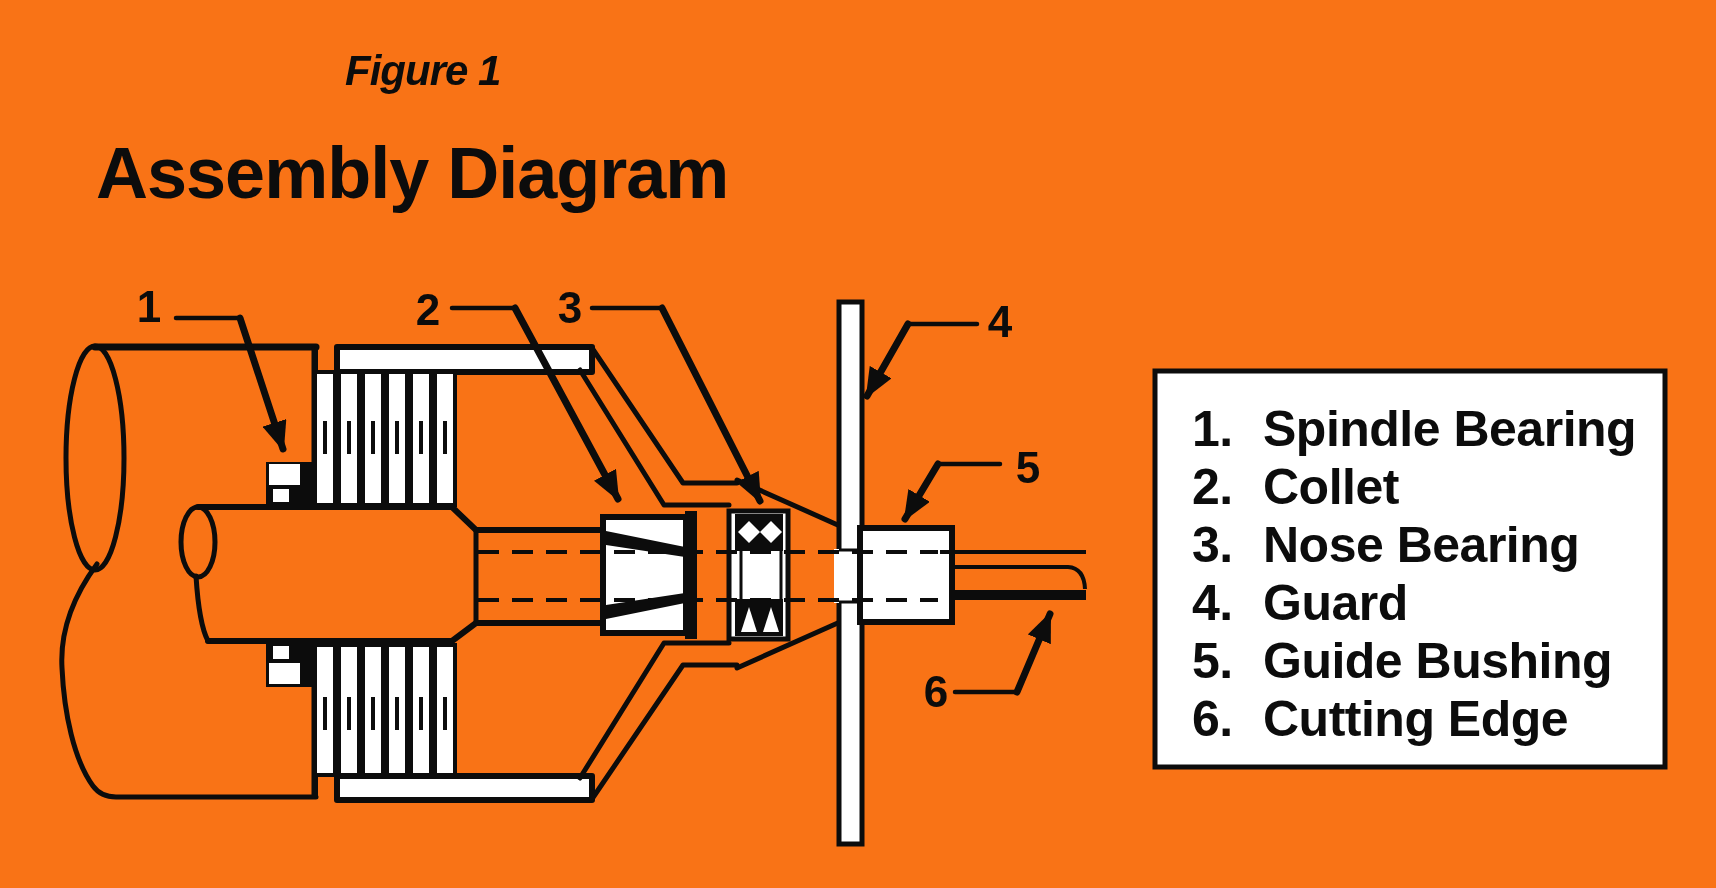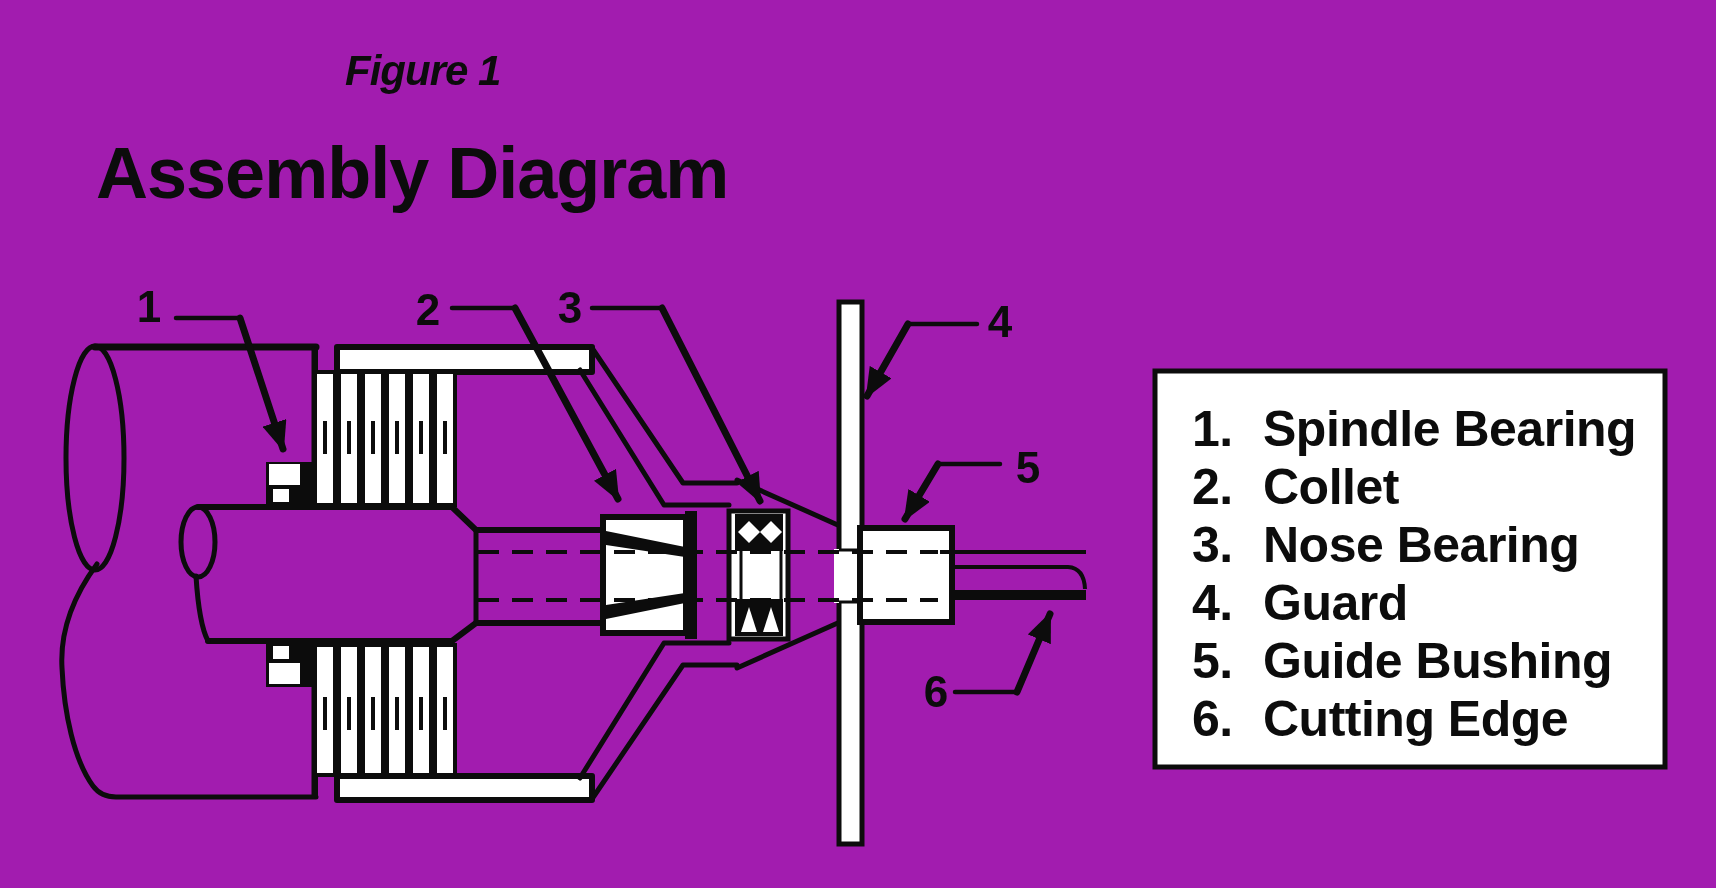--- a/index.html
+++ b/index.html
@@ -1,16 +1,16 @@
 <!DOCTYPE html>
 <html><head>
 <meta charset="utf-8">
 <style>
   html,body{margin:0;padding:0;background:#ffffff;}
-  .stage{position:relative;width:1716px;height:888px;background:#a21caf;overflow:hidden;
+  .stage{position:relative;width:1716px;height:888px;background:#f97316;overflow:hidden;
          font-family:"Liberation Sans", sans-serif;}
   svg{display:block;}
   .ink-stroke{stroke:#0c0c0c;}
   .t-caption{font-family:"Liberation Sans",sans-serif;font-weight:700;font-style:italic;
              font-size:42px;letter-spacing:-1px;fill:#0c0c0c;}
   .t-title{font-family:"Liberation Sans",sans-serif;font-weight:700;font-size:72px;
            letter-spacing:-1px;fill:#0c0c0c;}
   .t-callout{font-family:"Liberation Sans",sans-serif;font-weight:700;font-size:44px;
              fill:#0c0c0c;text-anchor:middle;}
   .t-legend{font-family:"Liberation Sans",sans-serif;font-weight:700;font-size:50px;

